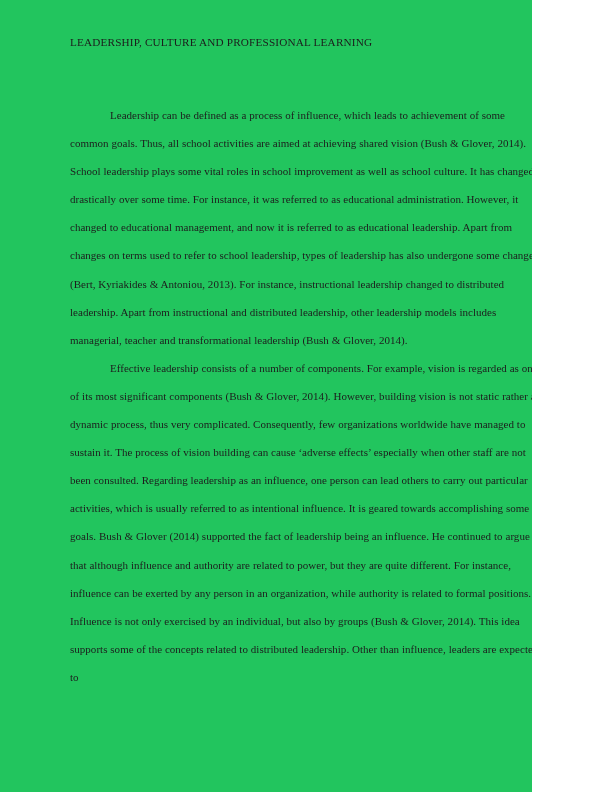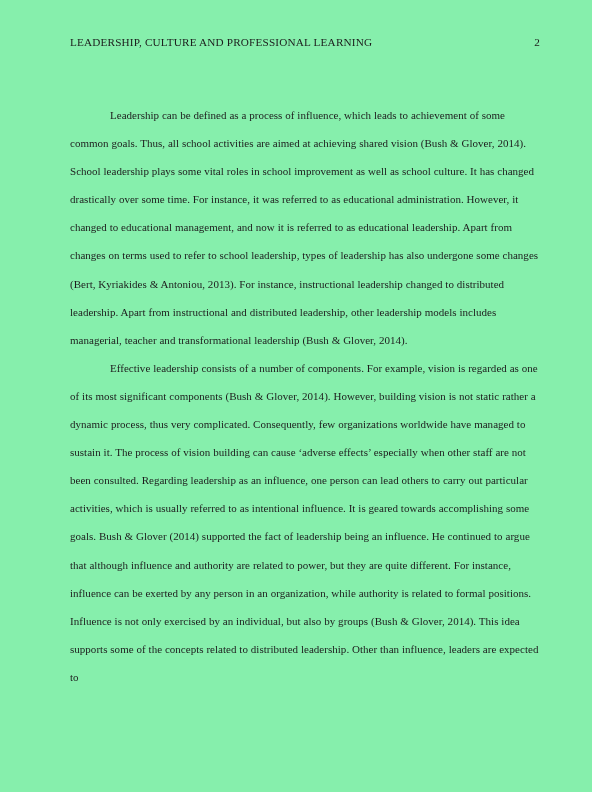--- a/index.html
+++ b/index.html
@@ -2,26 +2,27 @@
 <html><head>
 <meta charset="utf-8">
 <style>
   html, body {
     margin: 0;
     padding: 0;
     background: #ffffff;
   }
   .page {
     position: relative;
-    width: 592px;
+    width: 512px;
     height: 792px;
-    background: #86efac;
+    background: #22c55e;
     overflow: hidden;
     font-family: "Liberation Serif", "DejaVu Serif", serif;
     color: #1a1a1a;
+    padding-left: 20px;
     -webkit-font-smoothing: antialiased;
   }
 
   
   .page-header {
     position: absolute;
     left: 70px;
     top: 33px;
     width: 470px;
     height: 18px;

